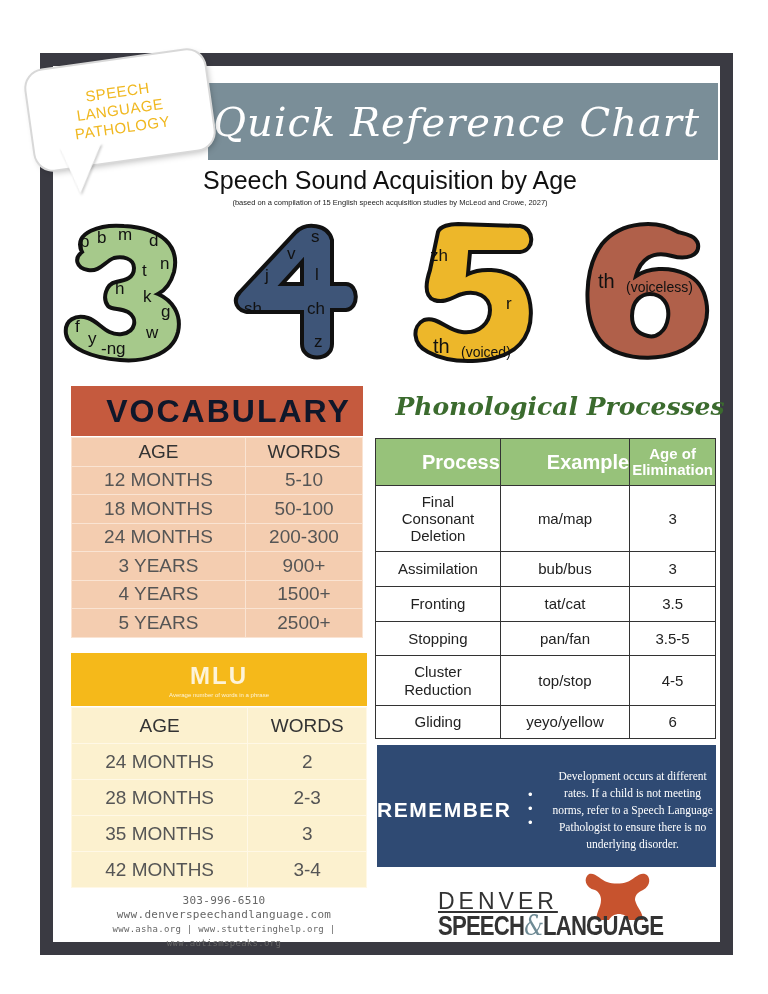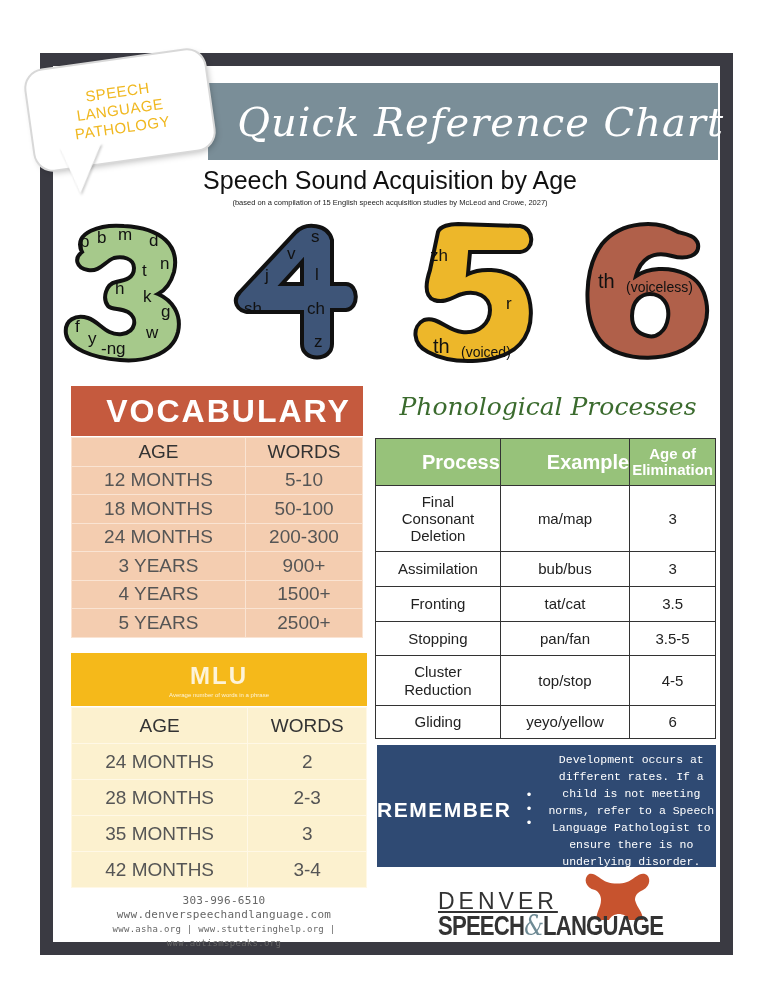--- a/index.html
+++ b/index.html
@@ -9,22 +9,22 @@
   .frame {
     position: absolute; left: 40px; top: 53px; width: 693px; height: 902px;
     border: 13px solid #3a3a42; background: #fff;
   }
 
   .banner {
     position: absolute; left: 208px; top: 83px; width: 510px; height: 77px;
     background: #7a8e98;
   }
   .banner-title {
-    position: absolute; left: 8px; top: 0; width: 100%; height: 100%;
-    display: flex; align-items: center; justify-content: flex-end; padding-right: 2px;
+    position: absolute; left: 0; top: 0; width: 100%; height: 100%;
+    display: flex; align-items: center; justify-content: flex-end; padding-right: 18px;
     font-family: "DejaVu Serif", serif; font-style: italic; font-size: 40px; color: #fff;
     letter-spacing: 1px;
   }
 
   .bubble {
     position: absolute; left: 30px; top: 60px; width: 180px; height: 100px;
     background: #fff; border-radius: 18px;
     box-shadow: 0 0 0 2px #d8d8d8, 2px 3px 6px rgba(0,0,0,0.25);
     transform: rotate(-8deg);
     display: flex; flex-direction: column; align-items: center; justify-content: center;
@@ -50,21 +50,21 @@
     font-family: "Liberation Sans", sans-serif; font-size: 7.5px; color: #222;
   }
   .numeral-label {
     position: absolute; font-family: "Liberation Sans", sans-serif; color: #111;
     line-height: 1;
   }
   .tiny { font-size: 14px; }
 
   .vocab-head {
     position: absolute; left: 71px; top: 386px; width: 292px; height: 50px;
-    background: #c55a3e; color: #ffffff;
+    background: #c55a3e; color: #0f172a;
     display: flex; align-items: center; justify-content: center;
     font-family: "Liberation Sans", sans-serif; font-weight: bold; font-size: 32px;
     letter-spacing: 2px;
     padding-left: 23px;
   }
   .vocab-table {
     position: absolute; left: 71px; top: 437px; width: 292px; border-collapse: collapse;
     background: #f4cdb0;
   }
   .vocab-table td, .vocab-table th {
@@ -85,22 +85,22 @@
     position: absolute; left: 71px; top: 707px; width: 296px; border-collapse: collapse;
     background: #fcf1cf;
   }
   .mlu-table td, .mlu-table th {
     border: 1.5px solid #fff8e6; text-align: center; height: 36px;
     font-family: "Liberation Sans", sans-serif; font-size: 19px; font-weight: normal; color: #555;
   }
   .mlu-table th { color: #333; }
 
   .phono-title {
-    position: absolute; left: 378px; top: 392px; width: 340px; text-align: center;
-    font-family: "DejaVu Serif", serif; font-style: italic; font-weight: normal;
+    position: absolute; left: 390px; top: 392px; width: 340px; text-align: center;
+    font-family: "DejaVu Serif", serif; font-style: italic; font-weight: bold;
     font-size: 25px; color: #3b6b2e;
   }
   .phono-table {
     position: absolute; left: 375px; top: 438px; width: 341px; border-collapse: collapse;
   }
   .phono-table th {
     background: #97c27a; color: #fff; border: 1.5px solid #333;
     font-family: "Liberation Sans", sans-serif; font-weight: bold; height: 47px;
   }
   .phono-table td {
@@ -112,21 +112,21 @@
   .h-small { font-size: 15px; line-height: 1.1; }
 
   .remember {
     position: absolute; left: 377px; top: 745px; width: 339px; height: 122px;
     background: #2f4a73; color: #fff; text-align: center;
     display: flex; flex-direction: row; align-items: center;
     padding-top: 8px;
   }
   .remember-title { font-family: "Liberation Sans", sans-serif; font-weight: bold; font-size: 21px; letter-spacing: 1.5px; }
   .remember-dots { font-size: 12px; letter-spacing: 14px; margin: 2px 0 4px 14px; }
-  .remember-body { font-family: Liberation Mono, monospace; font-size: 11.5px; line-height: 17px; padding: 0 0; }
+  .remember-body { font-family: Liberation Serif, serif; font-size: 11.5px; line-height: 17px; padding: 0 0; }
 
   .footer {
     position: absolute; left: 54px; top: 894px; width: 340px; text-align: center;
     font-family: "DejaVu Sans Mono", monospace; color: #666; letter-spacing: 0.3px;
   }
   .footer div { font-size: 11px; line-height: 14px; }
   .footer .links { font-size: 9px; }
 
   .logo { position: absolute; left: 438px; top: 868px; width: 240px; height: 76px; }
   .logo-denver {

